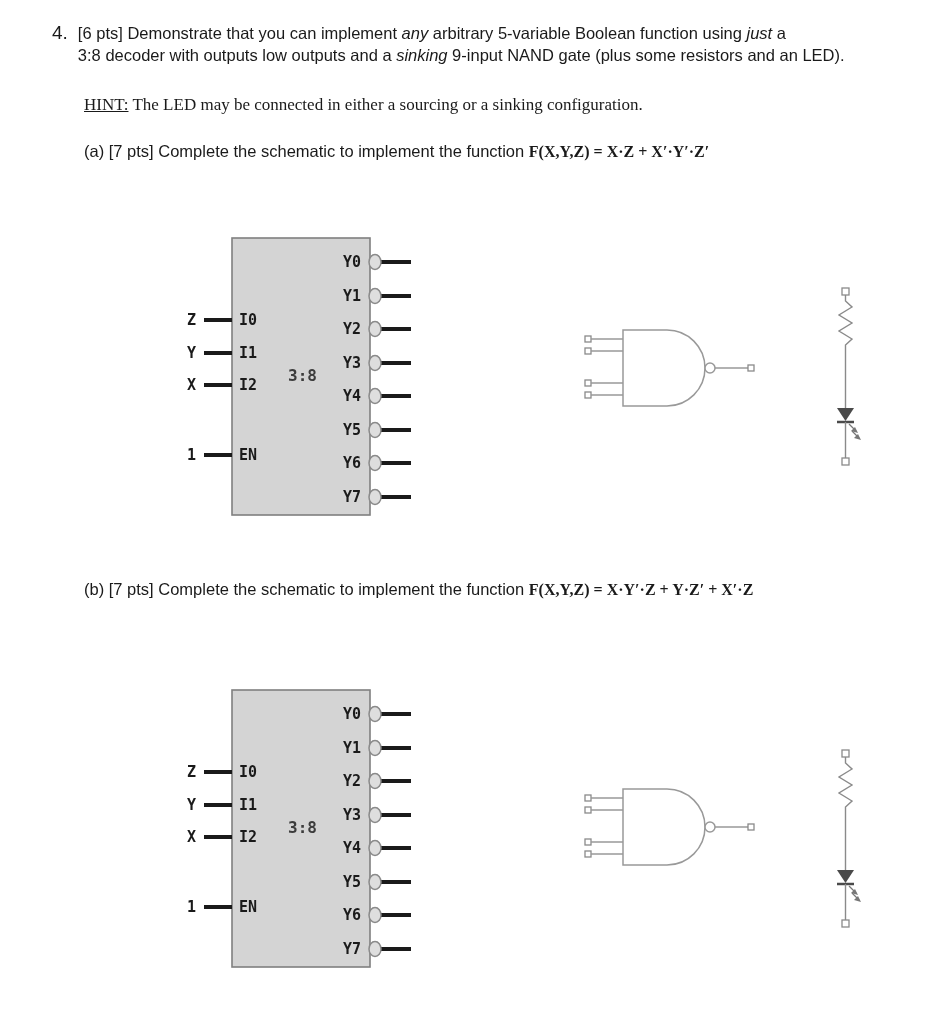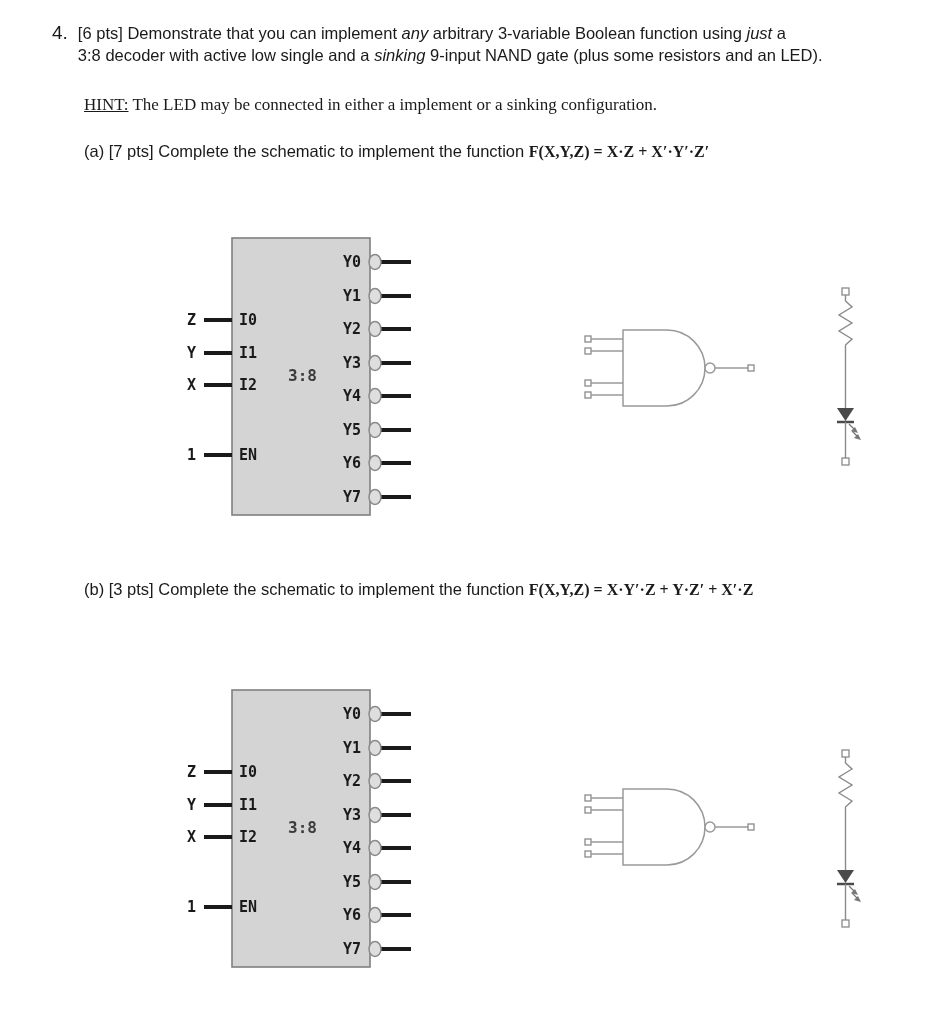--- a/index.html
+++ b/index.html
@@ -41,36 +41,36 @@
   .led-bar   { stroke:#4a4a4a; stroke-width:2.5; }
   .arrow-ln  { stroke:#777777; stroke-width:1.3; }
   .arrow-hd  { fill:#777777; stroke:none; }
 </style>
 </head>
 <body>
 
 <div class="abs q-row" style="left:52px; top:22px;">
   <span class="q-num">4.</span>
   <div class="q-text">
-    <span>[6 pts] Demonstrate that you can implement </span><em>any</em><span> arbitrary 3-variable Boolean function using </span><em>just</em><span> a</span><br>
-    <span>3:8 decoder with active low single and a </span><em>sinking</em><span> 9-input NAND gate (plus some resistors and an LED).</span>
+    <span>[6 pts] Demonstrate that you can implement </span><em>any</em><span> arbitrary 5-variable Boolean function using </span><em>just</em><span> a</span><br>
+    <span>3:8 decoder with outputs low outputs and a </span><em>sinking</em><span> 9-input NAND gate (plus some resistors and an LED).</span>
   </div>
 </div>
 
 <div class="abs hint" style="left:84px; top:95px;">
   <span class="hint-label">HINT:</span>
-  <span>The LED may be connected in either a implement or a sinking configuration.</span>
+  <span>The LED may be connected in either a sourcing or a sinking configuration.</span>
 </div>
 
 <div class="abs part" style="left:84px; top:142px;">
   <span>(a) [7 pts] Complete the schematic to implement the function </span><span class="formula">F(X,Y,Z) = X·Z + X′·Y′·Z′</span>
 </div>
 
 <div class="abs part" style="left:84px; top:580px;">
-  <span>(b) [3 pts] Complete the schematic to implement the function </span><span class="formula">F(X,Y,Z) = X·Y′·Z + Y·Z′ + X′·Z</span>
+  <span>(b) [7 pts] Complete the schematic to implement the function </span><span class="formula">F(X,Y,Z) = X·Y′·Z + Y·Z′ + X′·Z</span>
 </div>
 
 <svg id="schematic-svg" class="schem" width="929" height="1024" viewBox="0 0 929 1024">
 
   <g>
     <rect class="dec-box" x="232" y="238" width="138" height="277"></rect>
 
     <line class="wire-thick" x1="381" y1="262" x2="411" y2="262"></line>
     <ellipse class="pin" cx="375" cy="262" rx="6" ry="7.5"></ellipse>
     <text x="361" y="267" text-anchor="end">Y0</text>

